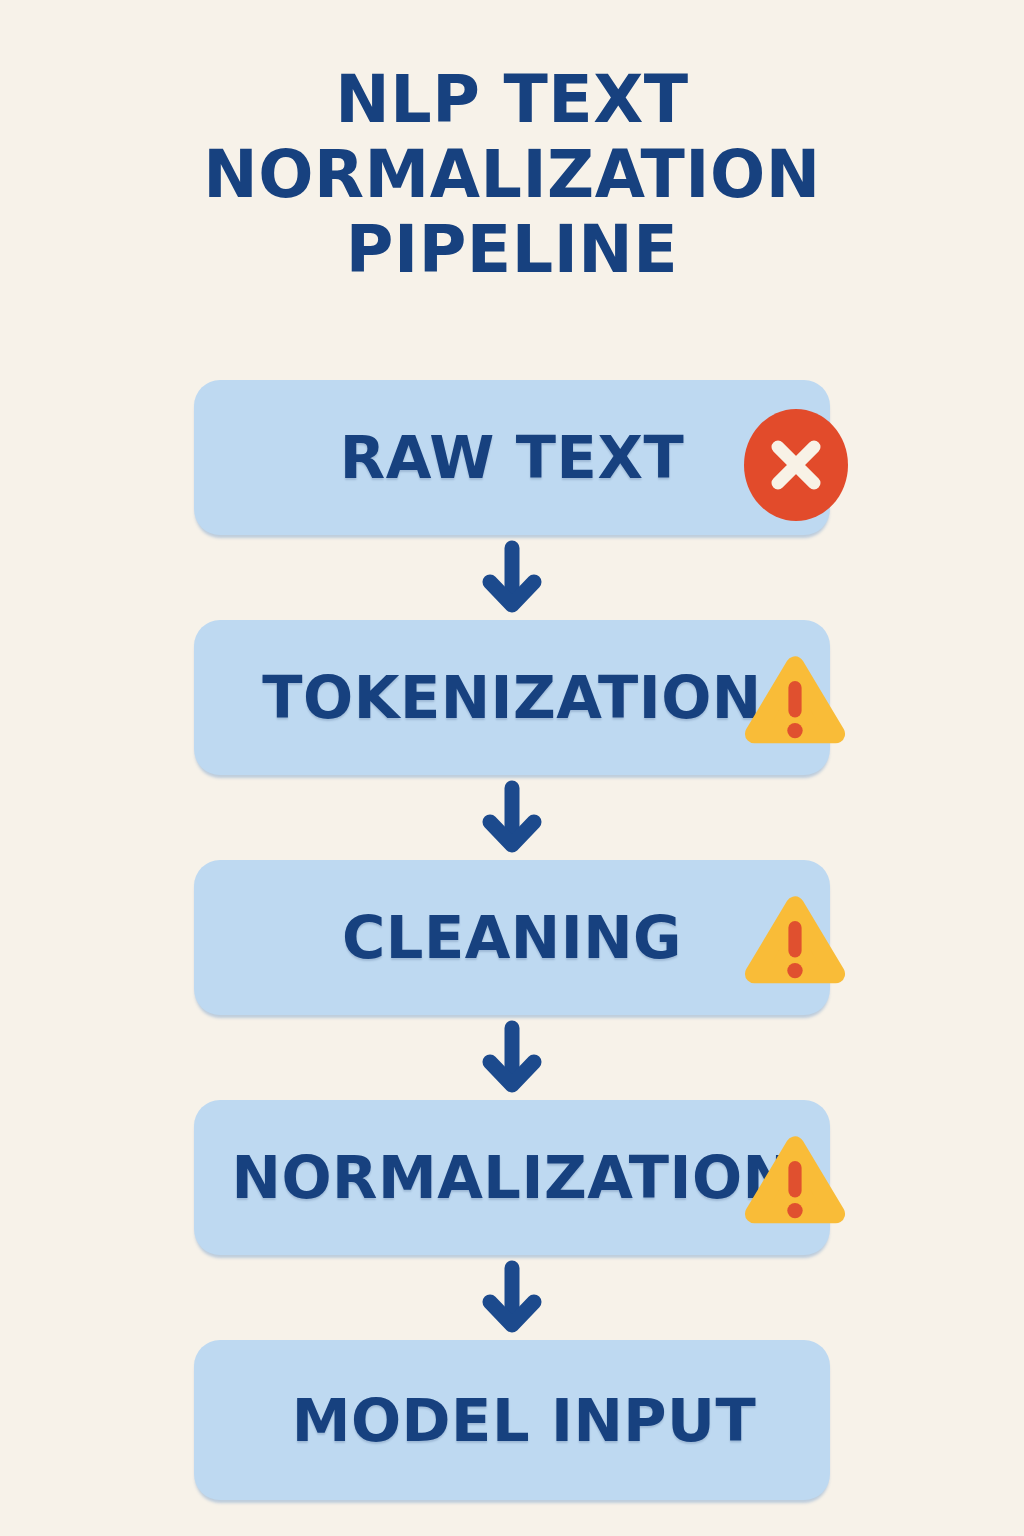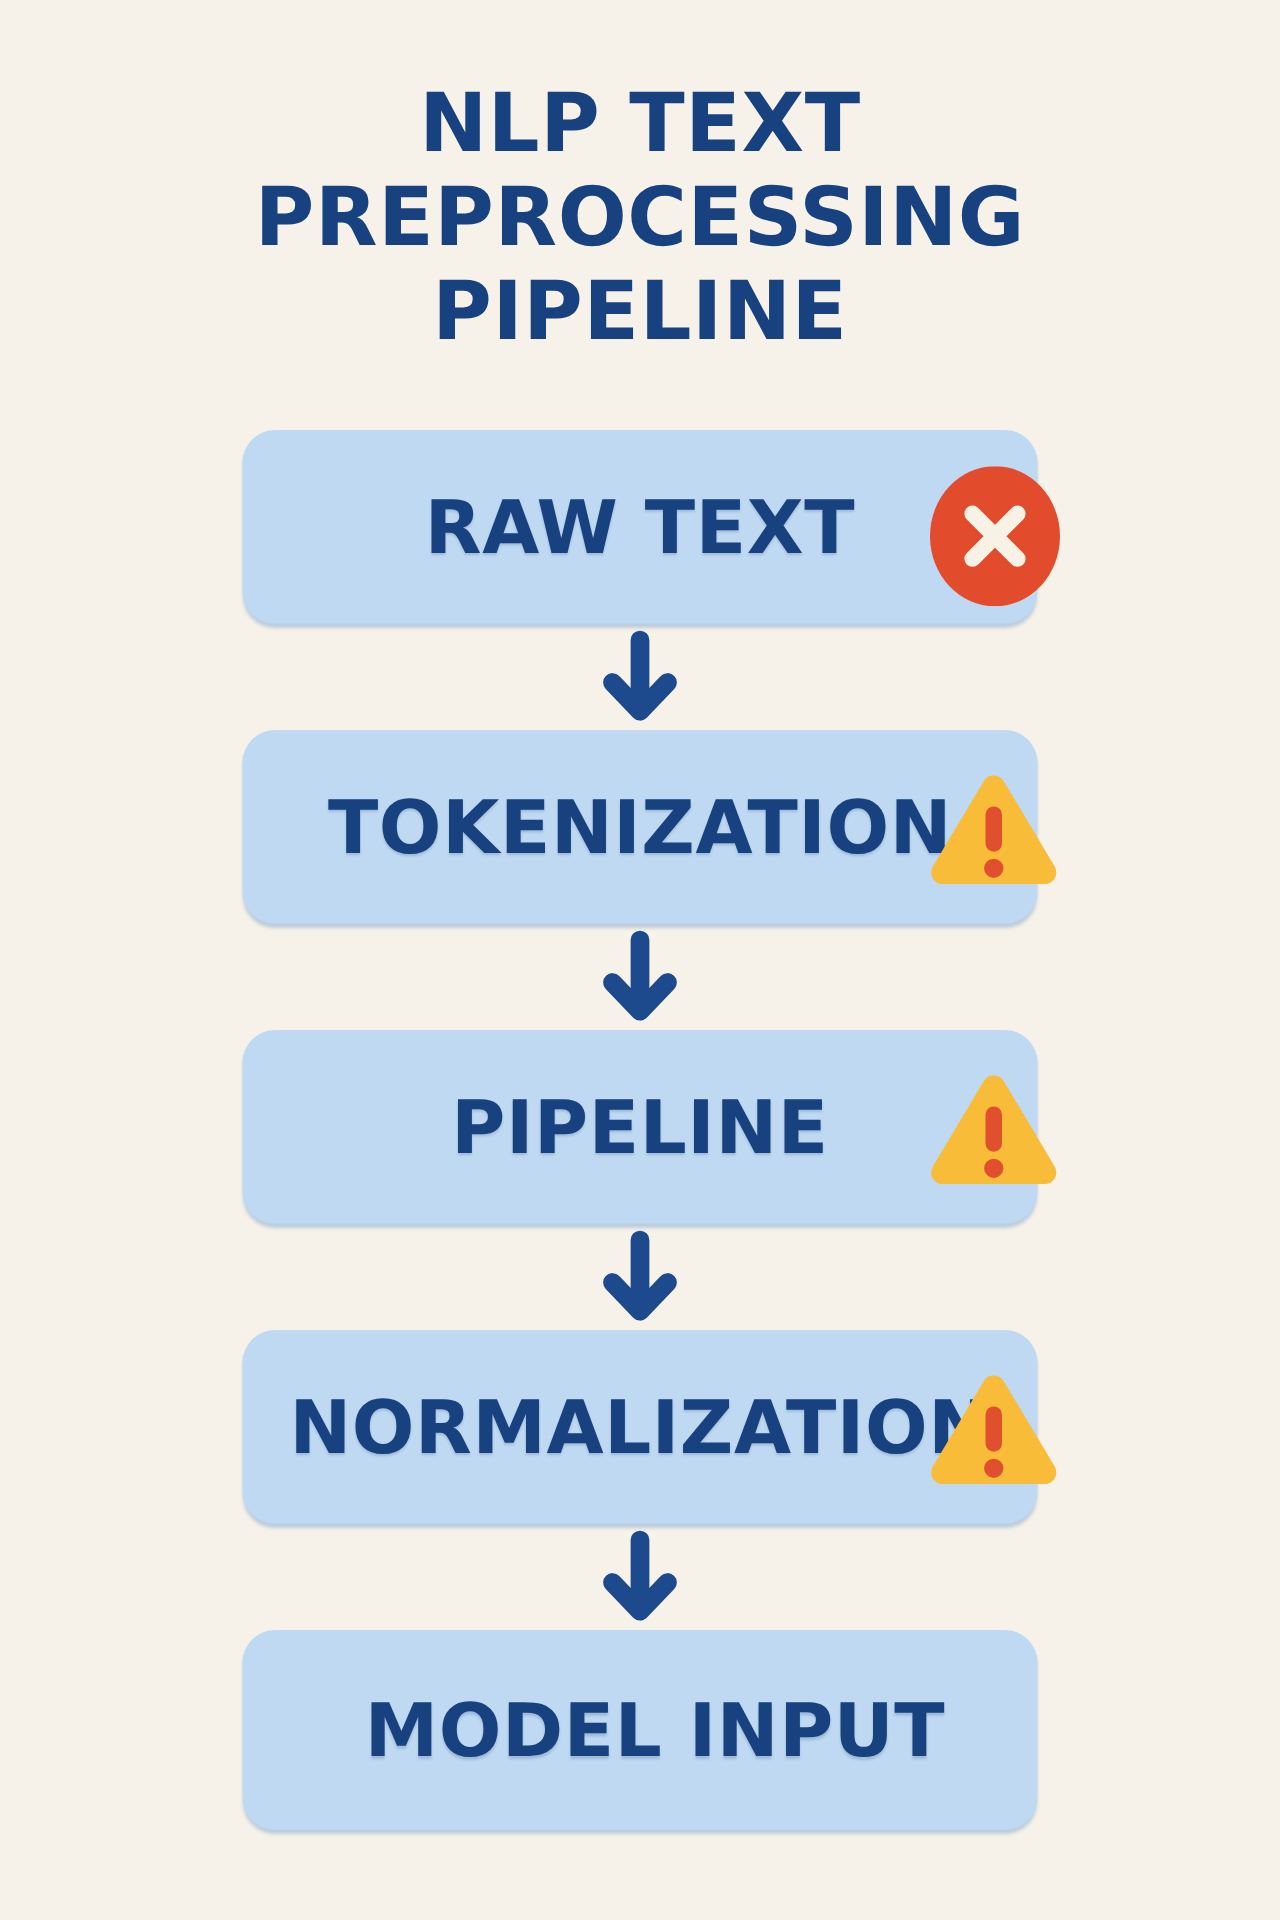--- a/index.html
+++ b/index.html
@@ -34,21 +34,21 @@
     margin: 0;
     text-align: center;
     font-size: 65px;
     font-weight: bold;
     letter-spacing: 0.5px;
     line-height: 1.155;
     color: var(--navy);
   }
   .pipeline {
     position: absolute;
-    top: 344px;
+    top: 380px;
     left: 194px;
     width: 636px;
   }
   .stage {
     position: relative;
     height: 155px;
     background: var(--box-blue);
     border-radius: 26px;
     display: flex;
     align-items: center;
@@ -78,21 +78,21 @@
     align-items: center;
     justify-content: center;
   }
   .connector svg { display: block; }
 </style>
 </head>
 <body>
 
 <div class="canvas">
 
-  <h1 class="title">NLP TEXT PREPROCESSING PIPELINE</h1>
+  <h1 class="title">NLP TEXT NORMALIZATION PIPELINE</h1>
 
   <div class="pipeline">
 
     <div class="stage">
       <span class="stage-label">RAW TEXT</span>
       <span class="badge x-badge">
         <svg width="104" height="112" viewBox="0 0 104 112">
           <ellipse cx="52" cy="56" rx="52" ry="56" fill="var(--error-red)"></ellipse>
           <path d="M34 38 L70 74 M70 38 L34 74" stroke="var(--icon-cream)" stroke-width="13" stroke-linecap="round" fill="none"></path>
         </svg>
@@ -118,21 +118,21 @@
     </div>
 
     <div class="connector">
       <svg width="62" height="76" viewBox="0 0 62 76">
         <path d="M31 8 L31 52" stroke="var(--arrow-navy)" stroke-width="15" stroke-linecap="round" fill="none"></path>
         <path d="M9 42 L31 65 L53 42" stroke="var(--arrow-navy)" stroke-width="15" stroke-linecap="round" stroke-linejoin="round" fill="none"></path>
       </svg>
     </div>
 
     <div class="stage">
-      <span class="stage-label">PIPELINE</span>
+      <span class="stage-label">CLEANING</span>
       <span class="badge warn-badge">
         <svg width="110" height="102" viewBox="0 0 100 92">
           <path d="M50 13 L87 75 L13 75 Z" fill="var(--warning-amber)" stroke="var(--warning-amber)" stroke-width="17" stroke-linejoin="round"></path>
           <rect x="44" y="27" width="12" height="33" rx="6" fill="var(--warning-mark-red)"></rect>
           <circle cx="50" cy="72" r="7" fill="var(--warning-mark-red)"></circle>
         </svg>
       </span>
     </div>
 
     <div class="connector">

